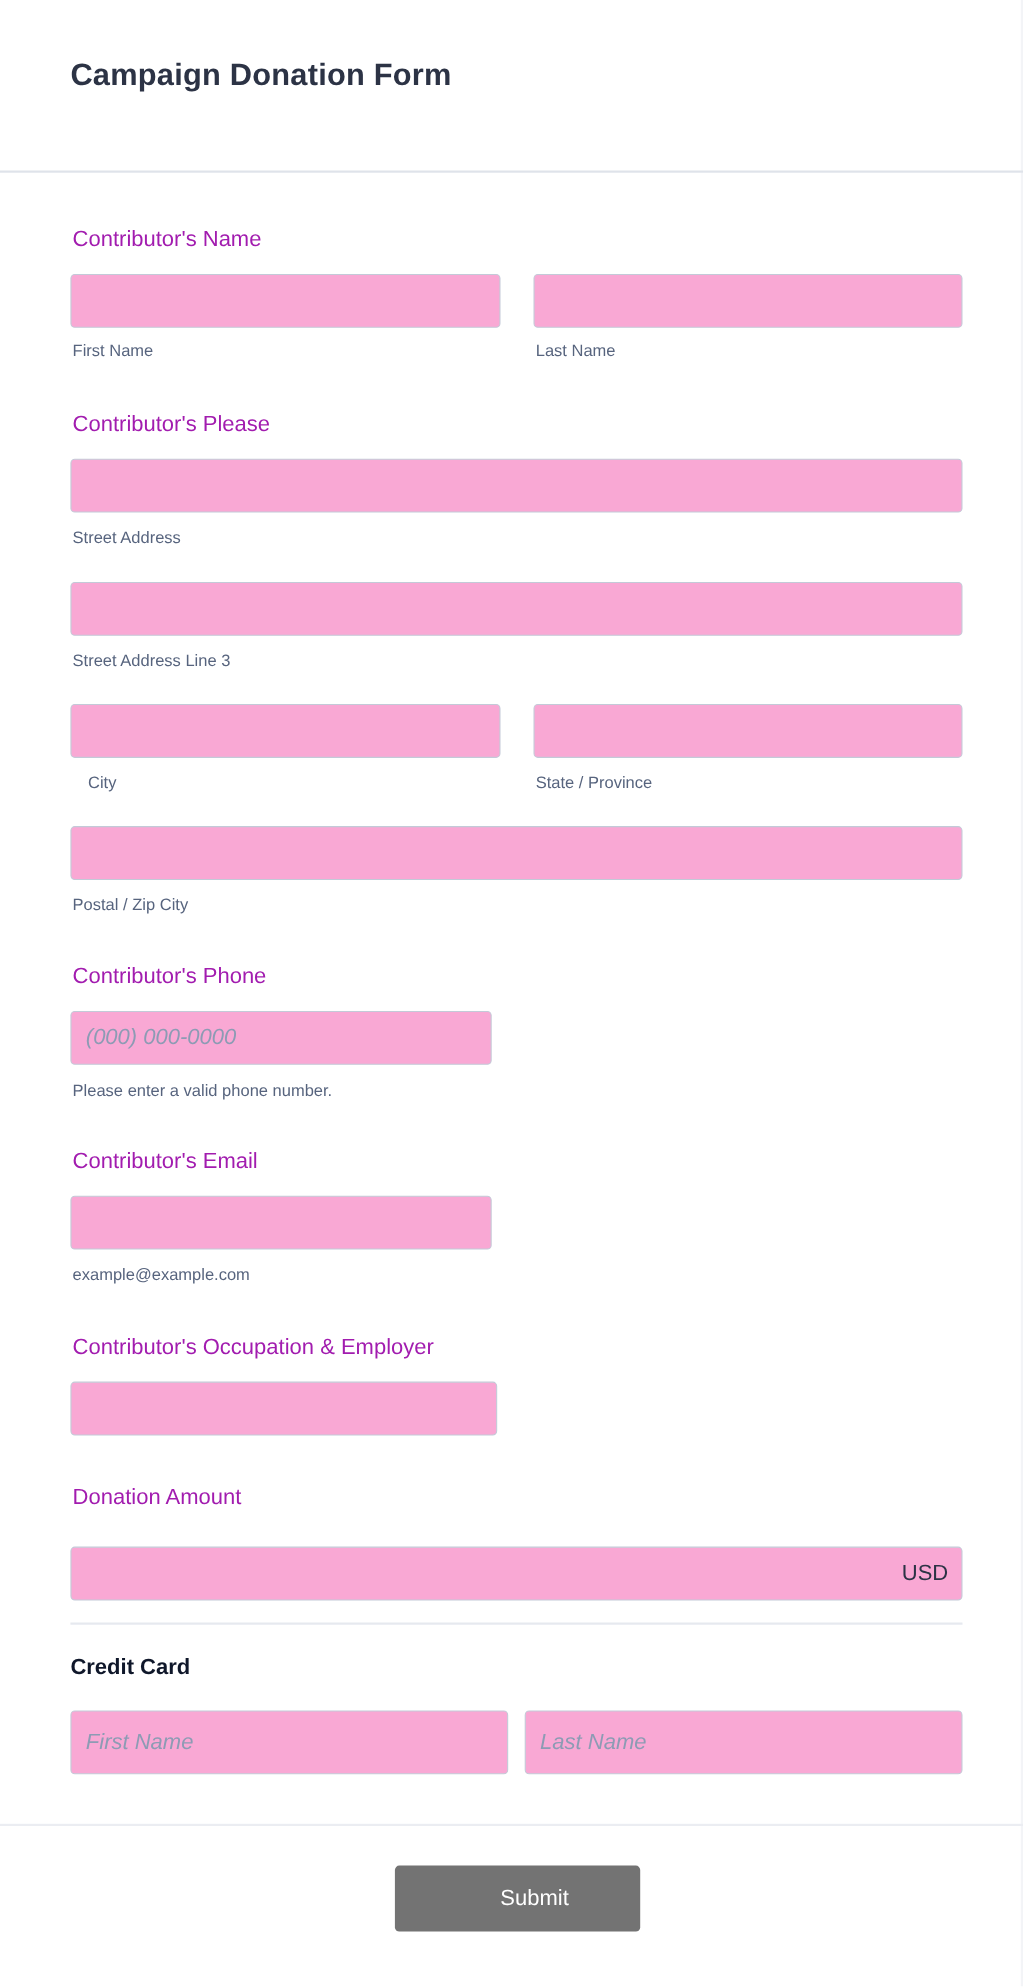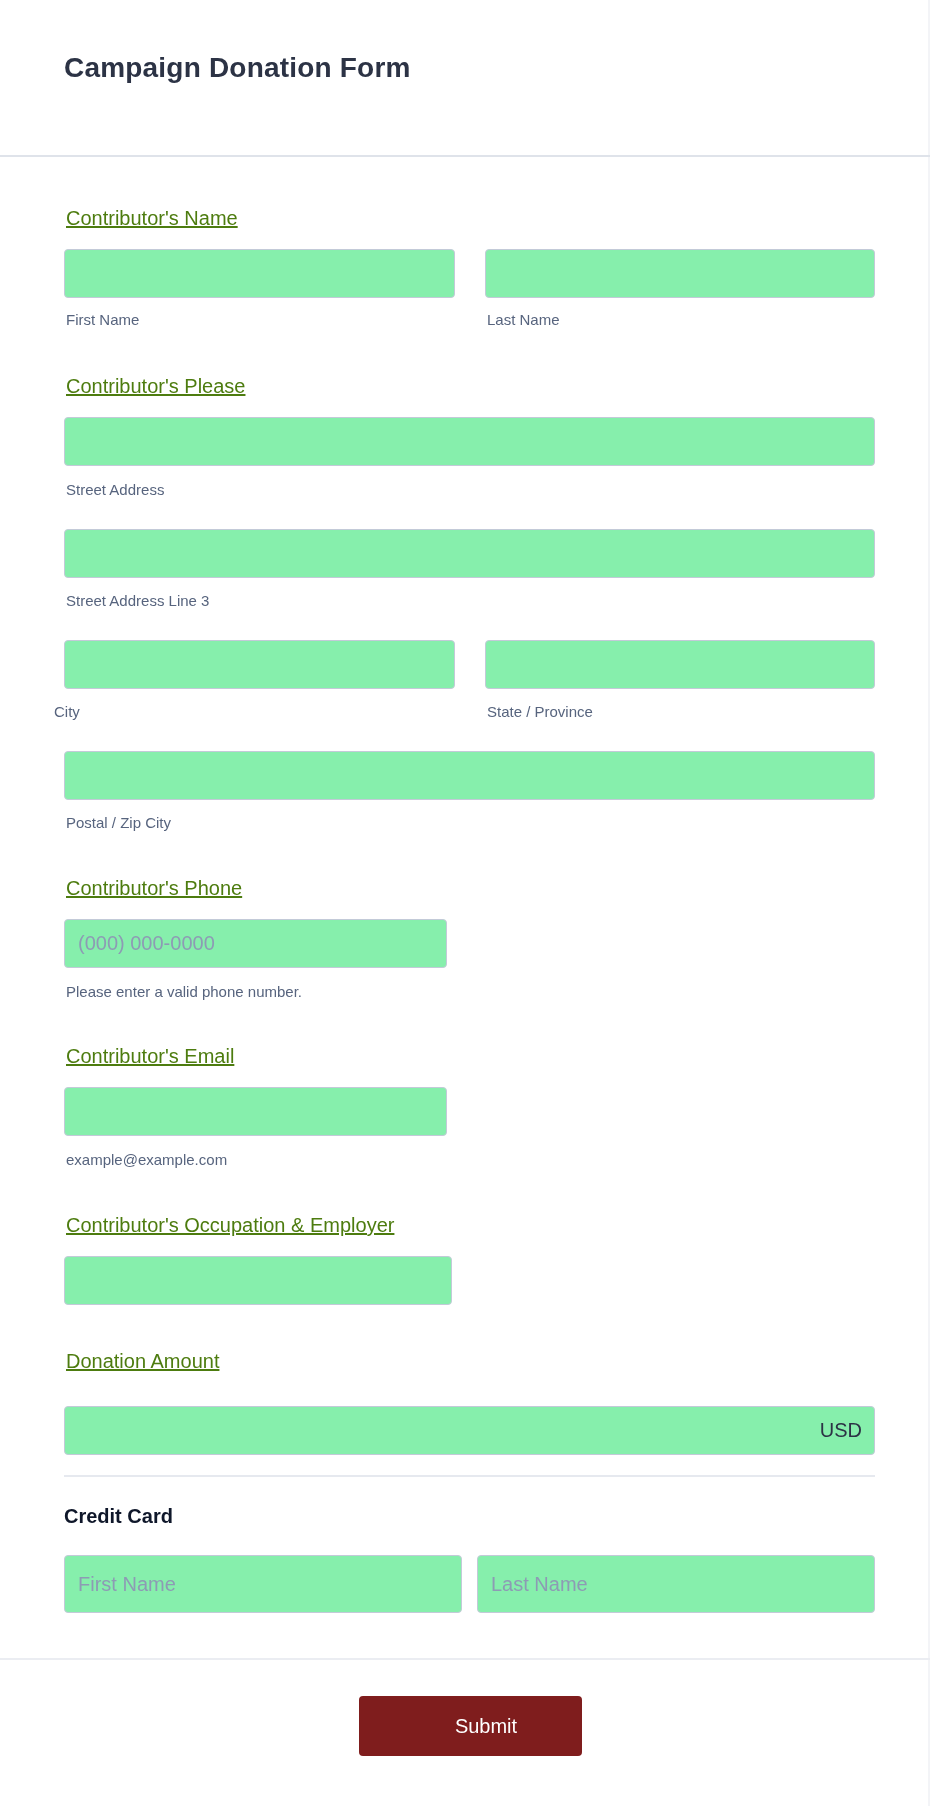--- a/index.html
+++ b/index.html
@@ -1,29 +1,29 @@
 <!DOCTYPE html>
 <html><head>
 <meta charset="utf-8">
 <style>
   * { box-sizing: border-box; margin: 0; padding: 0; }
   html, body { width: 930px; height: 1806px; background: #ffffff; overflow: hidden; }
   body { font-family: "Liberation Sans", "DejaVu Sans", sans-serif; color: #2C3345; position: relative; }
   .header-rule { position: absolute; left: 0; top: 155px; width: 930px; height: 2px; background: #DFE3EA; }
   .page-edge { position: absolute; right: 0; top: 0; width: 2px; height: 1806px; background: #F3F4F7; }
   .title { position: absolute; left: 64px; top: 52px; font-size: 28px; font-weight: 700; color: #2C3345; letter-spacing: 0.2px; white-space: nowrap; }
-  .q-label { position: absolute; left: 66px; font-size: 20px; color: #4d7c0f; white-space: nowrap; text-decoration: underline; }
+  .q-label { position: absolute; left: 66px; font-size: 20px; color: #a21caf; white-space: nowrap; }
   .sub { position: absolute; font-size: 15px; color: #57647E; white-space: nowrap; }
-  .field { position: absolute; height: 49px; border: 1px solid #C3CAD8; border-radius: 4px; background: #86efac; font-family: "Liberation Sans", "DejaVu Sans", sans-serif; font-size: 20px; color: #2C3345; padding: 0 13px; outline: none; }
+  .field { position: absolute; height: 49px; border: 1px solid #C3CAD8; border-radius: 4px; background: #f9a8d4; font-family: "Liberation Sans", "DejaVu Sans", sans-serif; font-size: 20px; color: #2C3345; padding: 0 13px; outline: none; font-style: italic; }
   .field::placeholder { color: #8D9BB4; }
   .usd { position: absolute; right: 68px; top: 1419px; font-size: 20px; color: #2C3345; }
   .divider { position: absolute; left: 64px; top: 1475px; width: 811px; height: 2px; background: #E6E9EF; }
   .cc-title { position: absolute; left: 64px; top: 1505px; font-size: 20px; font-weight: 700; color: #0f172a; white-space: nowrap; }
   .footer-rule { position: absolute; left: 0; top: 1658px; width: 930px; height: 2px; background: #EBEDF2; }
-  .submit { position: absolute; left: 359px; top: 1696px; width: 223px; height: 60px; background: #7f1d1d; color: #fff; border: none; border-radius: 4px; font-size: 20px; font-family: "Liberation Sans", "DejaVu Sans", sans-serif; cursor: pointer; padding-left: 31px; }
+  .submit { position: absolute; left: 359px; top: 1696px; width: 223px; height: 60px; background: #737373; color: #fff; border: none; border-radius: 4px; font-size: 20px; font-family: "Liberation Sans", "DejaVu Sans", sans-serif; cursor: pointer; padding-left: 31px; }
 </style>
 </head>
 <body>
 
 <div class="page-edge"></div>
 
 <h1 class="title">Campaign Donation Form</h1>
 <div class="header-rule"></div>
 
 <div class="q-label" style="top:207px">Contributor's Name</div>
@@ -33,21 +33,21 @@
 <div class="sub" style="left:487px; top:311px">Last Name</div>
 
 <div class="q-label" style="top:375px">Contributor's Please</div>
 <input class="field" style="left: 64px; top: 417px; width: 811px;" value="">
 <div class="sub" style="left:66px; top:481px">Street Address</div>
 
 <input class="field" style="left: 64px; top: 529px; width: 811px;" value="">
 <div class="sub" style="left:66px; top:592px">Street Address Line 3</div>
 
 <input class="field" style="left: 64px; top: 640px; width: 391px;" value="">
-<div class="sub" style="left:54px; top:703px">City</div>
+<div class="sub" style="left:80px; top:703px">City</div>
 <input class="field" style="left: 485px; top: 640px; width: 390px;" value="">
 <div class="sub" style="left:487px; top:703px">State / Province</div>
 
 <input class="field" style="left: 64px; top: 751px; width: 811px;" value="">
 <div class="sub" style="left:66px; top:814px">Postal / Zip City</div>
 
 <div class="q-label" style="top:877px">Contributor's Phone</div>
 <input class="field" style="left: 64px; top: 919px; width: 383px;" placeholder="(000) 000-0000">
 <div class="sub" style="left:66px; top:983px">Please enter a valid phone number.</div>
 

